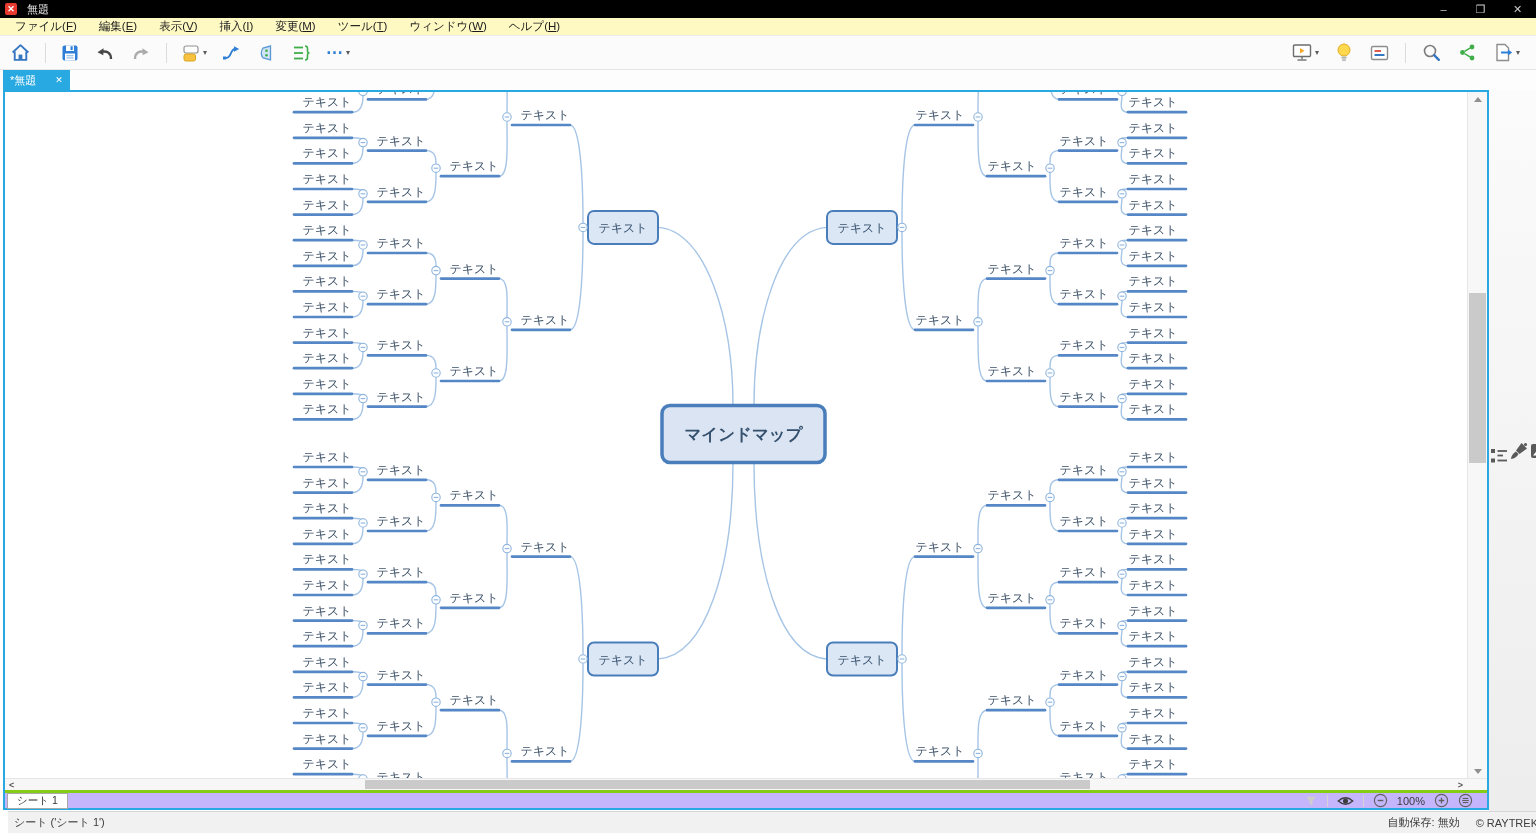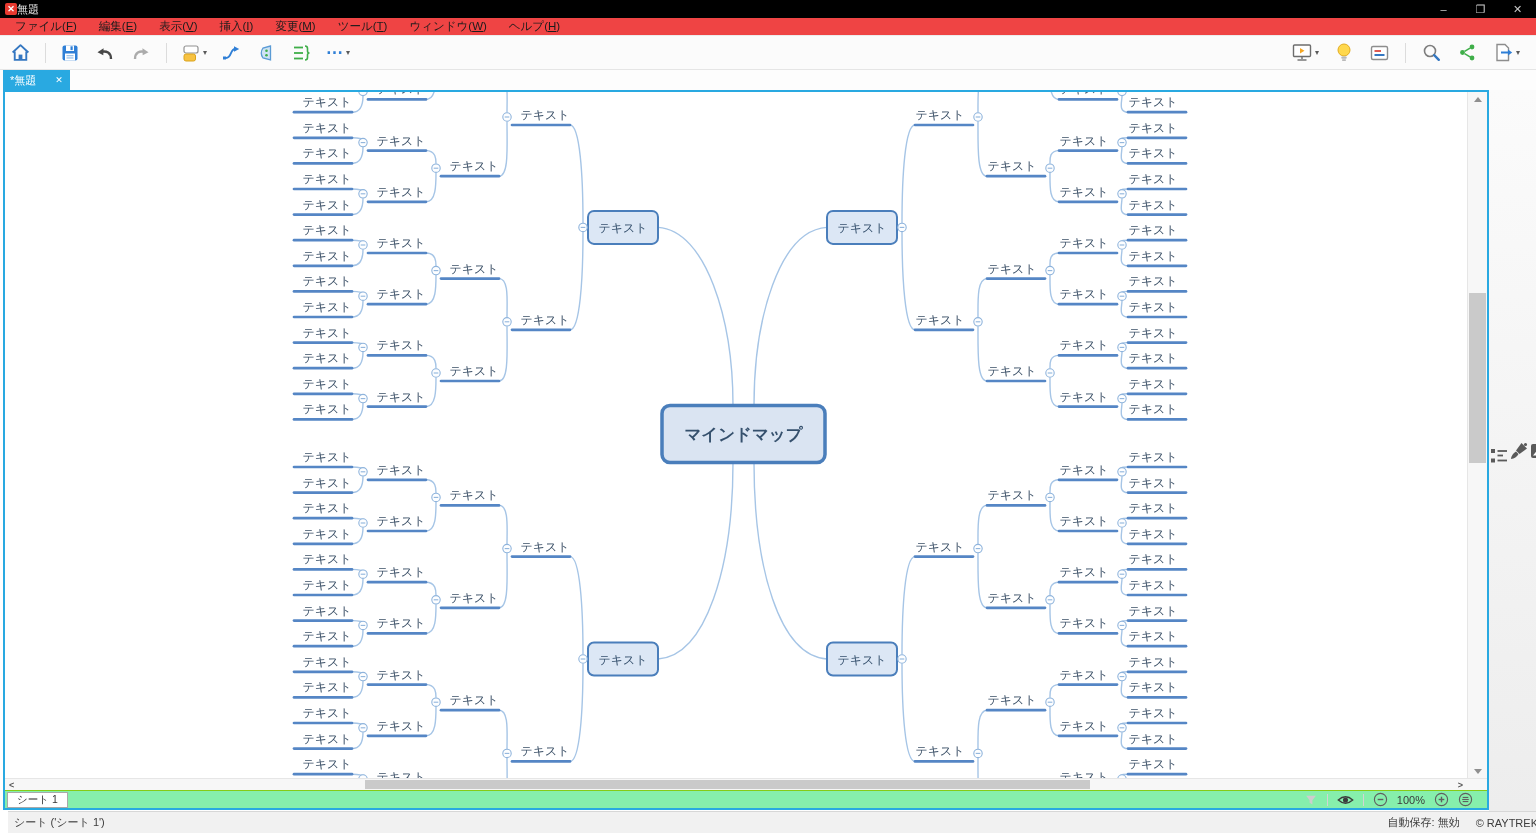--- a/index.html
+++ b/index.html
@@ -5,27 +5,27 @@
   * { margin:0; padding:0; box-sizing:border-box; }
   html,body { width:1536px; height:833px; overflow:hidden; background:#fff;
     font-family:"Liberation Sans", sans-serif; }
   .app { position:relative; width:1536px; height:833px; background:#fff; overflow:hidden; }
 
   
   .titlebar { position:absolute; left:0; top:0; width:1536px; height:18px; background:#000;
     display:flex; align-items:center; }
   .app-logo { width:12px; height:12px; margin-left:5px; background:#e8392f; border-radius:2px;
     color:#fff; font-size:9px; line-height:12px; text-align:center; font-weight:bold; }
-  .win-title { color:#e6e6e6; font-size:11px; }
+  .win-title { color:#e6e6e6; font-size:11px; margin-left:10px; }
   .win-controls { margin-left:auto; display:flex; height:100%; }
   .win-btn { width:37px; height:100%; color:#c9c9c9; font-size:11px; display:flex;
     align-items:center; justify-content:center; }
 
   
-  .menubar { position:absolute; left:0; top:18px; width:1536px; height:18px; background:#ef4444;
+  .menubar { position:absolute; left:0; top:18px; width:1536px; height:18px; background:#fef9c3;
     border-bottom:1px solid #ececec; display:flex; align-items:center; padding-left:4px; }
   .menu-item { font-size:11.5px; color:#1c1c1c; padding:0 11px; line-height:17px; white-space:nowrap; }
   .menu-item u { text-decoration:underline; }
 
   
   .toolbar { position:absolute; left:0; top:36px; width:1536px; height:34px; background:#fbfbfb;
     border-bottom:1px solid #e5e5e5; display:flex; align-items:center; }
   .tb-left { display:flex; align-items:center; gap:14px; padding-left:10px; }
   .tb-right { margin-left:auto; display:flex; align-items:center; gap:15px; padding-right:16px; }
   .tb-btn { display:flex; align-items:center; justify-content:center; height:26px; }
@@ -55,22 +55,22 @@
   .tri-down { width:0; height:0; border-left:4px solid transparent; border-right:4px solid transparent; border-top:5px solid #8f8f8f; }
   .vs-thumb { position:absolute; left:1px; width:17px; top:201px; height:170px; background:#cacaca; }
 
   
   .hscroll { position:absolute; left:0; top:686px; width:1482px; height:12px; background:#f7f7f7;
     border-top:1px solid #e6e6e6; }
   .hs-arrow { position:absolute; top:0; height:11px; font-size:9px; color:#555; display:flex; align-items:center; font-weight:bold; }
   .hs-thumb { position:absolute; left:360px; top:1px; width:725px; height:9px; background:#cacaca; }
 
   
-  .sheetbar { position:absolute; left:0; top:698px; width:1482px; height:18px; background:#86efac;
-    border-top:1px solid #84cc16; display:flex; align-items:center; }
+  .sheetbar { position:absolute; left:0; top:698px; width:1482px; height:18px; background:#c4b5fd;
+    border-top:3px solid #84cc16; display:flex; align-items:center; }
   .sheet-tab { margin-left:2px; height:16px; background:#fff; border:1px solid #a9a9a9;
     font-size:10.5px; color:#333; padding:0 9px; display:flex; align-items:center; }
   .sheet-controls { margin-left:auto; display:flex; align-items:center; gap:9px; padding-right:14px; }
   .sc-div { width:1px; height:12px; background:#d4d4d4; }
   .zoom-val { font-size:11px; color:#3a3a3a; }
 
   
   .sidebar { position:absolute; left:1489px; top:90px; width:47px; height:721px;
     background:linear-gradient(#fbfbfb,#ededed); display:flex; flex-direction:row; align-items:center; }
   .sb-btn { width:46px; height:49px; display:flex; align-items:center; justify-content:center; }

